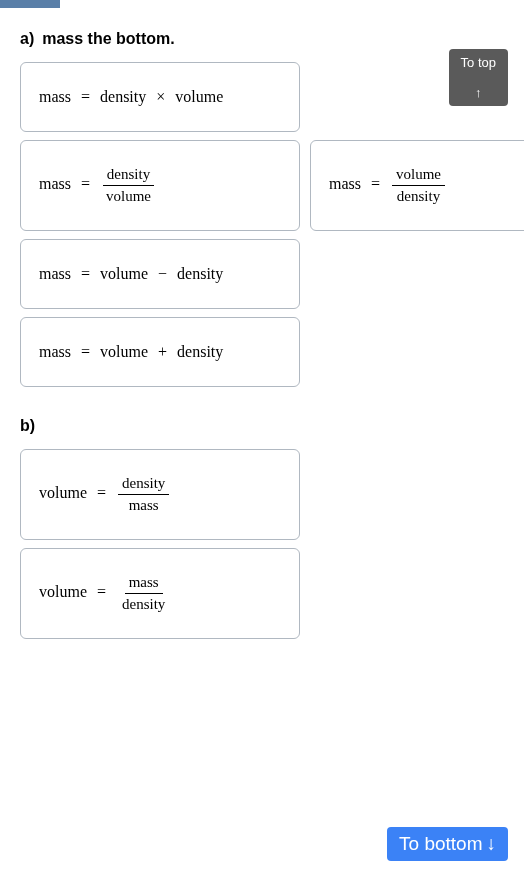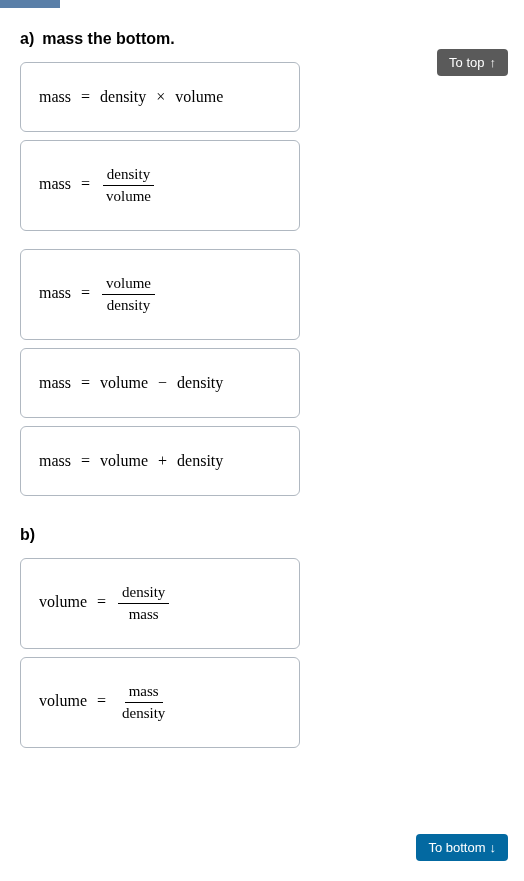--- a/index.html
+++ b/index.html
@@ -32,22 +32,23 @@
       right: 16px;
       background: #5a5a5a;
       color: #ffffff;
       border: none;
       border-radius: 4px;
       padding: 6px 12px;
       font-size: 13px;
       cursor: pointer;
       display: flex;
       align-items: center;
-      gap: 5px;
+      gap: 15px;
       font-family: Arial, sans-serif;
+      flex-direction: column;
     }
 
     .to-top-btn .arrow {
       font-size: 13px;
     }
 
     .main-content {
       padding: 30px 20px 20px 20px;
     }
 
@@ -84,22 +85,21 @@
       cursor: pointer;
       display: inline-flex;
       align-items: center;
       min-height: 48px;
       width: fit-content;
       min-width: 280px;
     }
 
     .option-row {
       display: flex;
-      flex-direction: column;
-      gap: 18px;
+      gap: 10px;
     }
 
     .formula {
       font-size: 16px;
       font-family: Georgia, 'Times New Roman', serif;
     }
 
     .fraction {
       display: inline-flex;
       flex-direction: column;
@@ -116,26 +116,26 @@
 
     .fraction .denominator {
       padding: 2px 4px 0 4px;
       font-size: 15px;
     }
 
     .to-bottom-btn {
       position: absolute;
       bottom: 20px;
       right: 16px;
-      background: #0369a1;
+      background: #3b82f6;
       color: #ffffff;
       border: none;
       border-radius: 4px;
       padding: 6px 12px;
-      font-size: 13px;
+      font-size: 19px;
       cursor: pointer;
       display: flex;
       align-items: center;
       gap: 4px;
       font-family: Arial, sans-serif;
     }
 
     .eq {
       margin: 0 6px;
     }

